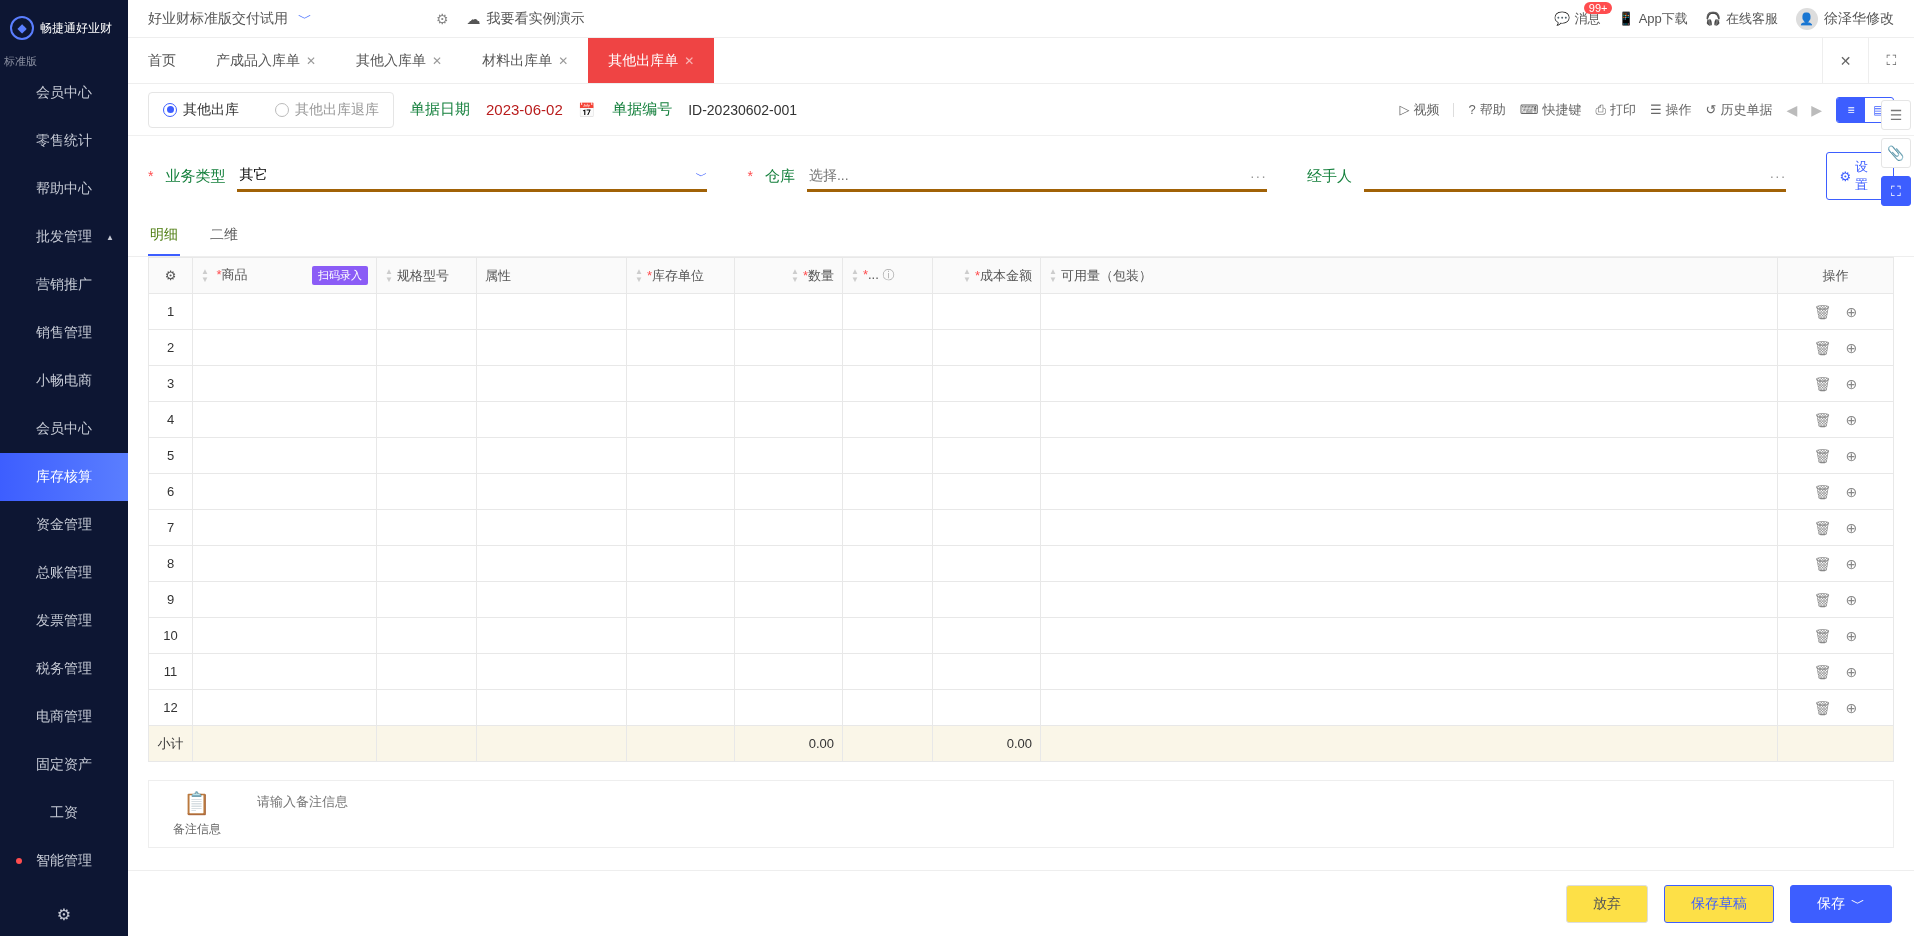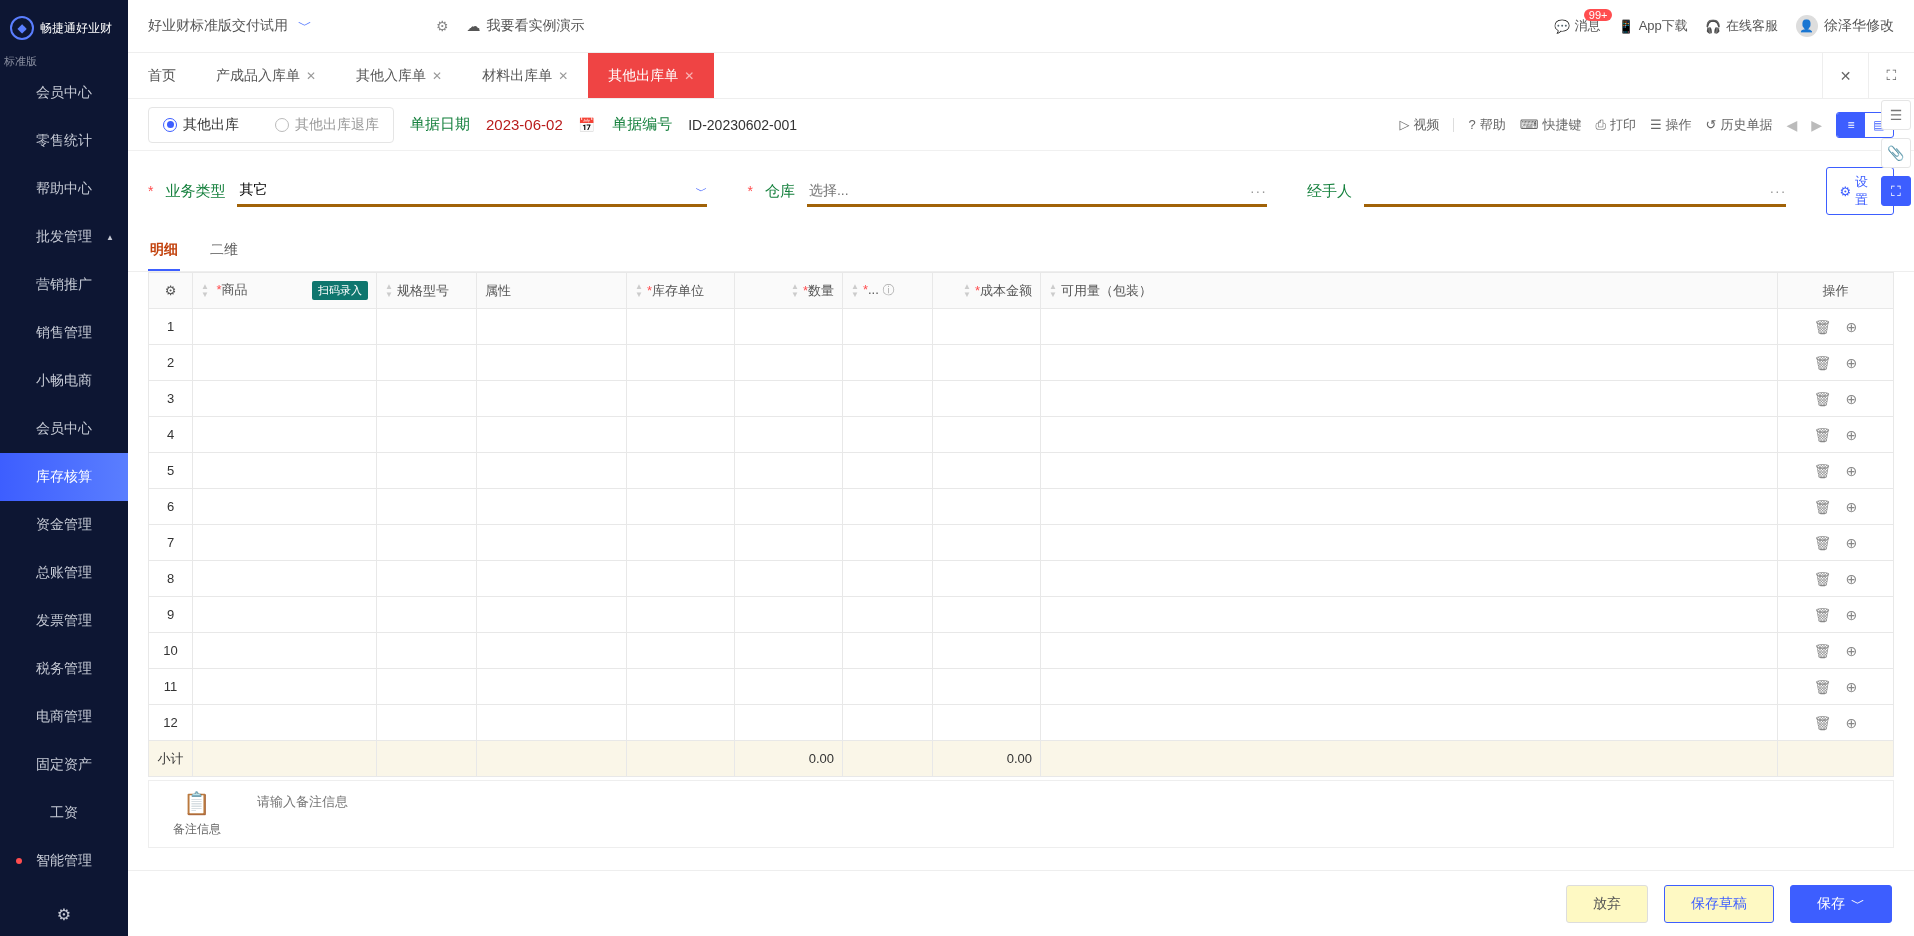--- a/index.html
+++ b/index.html
@@ -11,21 +11,21 @@
 .logo-sub{font-size:11px;color:#8a8fa0;padding-left:4px;margin-top:-2px}
 .nav-list{flex:1;overflow:auto}
 .nav-item{height:48px;display:flex;align-items:center;justify-content:center;font-size:14px;cursor:pointer;position:relative}
 .nav-item.expandable::after{content:"▲";font-size:8px;position:absolute;right:14px;color:#c5c9d4}
 .nav-item.active{background:linear-gradient(90deg,#3d5eff,#5a7eff);color:#fff}
 .nav-item.highlight::before{content:"";width:6px;height:6px;border-radius:50%;background:#ff4d4f;position:absolute;left:16px}
 .nav-footer{height:44px;display:flex;align-items:center;justify-content:center}
 .gear{font-size:16px;color:#c5c9d4;cursor:pointer}
 
 .main{flex:1;display:flex;flex-direction:column;min-width:0;position:relative}
-.topbar{height:53px;border-bottom:1px solid #eee;display:flex;align-items:center;padding:0 20px;gap:18px}
+.topbar{height:38px;border-bottom:1px solid #eee;display:flex;align-items:center;padding:0 20px;gap:18px}
 .env-select{display:flex;align-items:center;gap:10px;color:#555;cursor:pointer;min-width:270px}
 .chev{color:#5a7eff}
 .demo-link{display:flex;align-items:center;gap:6px;color:#555;cursor:pointer}
 .spacer{flex:1}
 .topbar-btn{display:flex;align-items:center;gap:4px;color:#555;cursor:pointer;font-size:13px;position:relative}
 .badge{position:absolute;top:-8px;right:-12px;background:#ff4d4f;color:#fff;font-size:11px;padding:0 5px;border-radius:8px}
 .user{display:flex;align-items:center;gap:6px;color:#555}
 .avatar{width:22px;height:22px;border-radius:50%;background:#ddd;display:flex;align-items:center;justify-content:center;font-size:12px}
 
 .tabs{height:46px;display:flex;align-items:stretch;border-bottom:1px solid #eee;position:relative}
@@ -58,51 +58,51 @@
 .form-field.w1{width:560px}
 .form-field.w2{width:520px}
 .form-field.w3{width:480px}
 .field-input{flex:1;border:none;border-bottom:3px solid #a16207;padding:6px 24px 6px 2px;font-size:14px;outline:none}
 .field-drop{position:absolute;right:0;color:#3d5eff;font-size:12px;cursor:pointer}
 .field-more{position:absolute;right:0;color:#999;letter-spacing:1px;cursor:pointer}
 .settings-btn{margin-left:auto;border:1px solid #3d5eff;color:#3d5eff;padding:5px 12px;border-radius:3px;display:flex;align-items:center;gap:4px;cursor:pointer;font-size:13px}
 
 .subtabs{display:flex;padding:0 20px;border-bottom:1px solid #eee;gap:28px}
 .subtab{padding:10px 2px;cursor:pointer;color:#555;border-bottom:2px solid transparent;font-size:14px}
-.subtab.active{color:#c2410c;border-bottom-color:#3d5eff;font-weight:700}
+.subtab.active{color:#4d7c0f;border-bottom-color:#3d5eff;font-weight:400}
 
 .table-wrap{padding:0 20px;flex:1;display:flex;flex-direction:column;min-height:0}
 table{width:100%;border-collapse:collapse;table-layout:fixed}
 th,td{border:1px solid #e8e8e8;height:36px;padding:0 8px;font-size:13px;text-align:left;overflow:hidden;white-space:nowrap}
 th{background:#fafafa;color:#555;font-weight:normal;position:relative}
 .sort-icons{display:inline-block;font-size:8px;color:#ccc;margin-right:4px;line-height:8px;vertical-align:middle}
 .sort-icons span{display:block}
 .col-num{width:44px;text-align:center}
 .col-goods{width:184px}
 .col-spec{width:100px}
 .col-attr{width:150px}
 .col-unit{width:108px}
 .col-qty{width:108px;text-align:right}
 .col-price{width:90px}
 .col-amount{width:108px;text-align:right}
 .col-avail{width:auto}
 .col-ops{width:116px;text-align:center}
-.scan-btn{background:#0f766e;color:#fff;font-size:11px;padding:2px 6px;border-radius:2px;float:right;cursor:pointer}
+.scan-btn{background:#8b5cf6;color:#fff;font-size:11px;padding:2px 6px;border-radius:2px;float:right;cursor:pointer}
 .row-ops{display:flex;justify-content:center;gap:14px;color:#888}
 .row-op-icon{cursor:pointer;font-size:14px}
 .subtotal-row td{background:#faf6e8}
 .info-icon{color:#aaa;font-size:12px}
 
 .remark-area{margin:14px 20px 0;height:68px;border:1px solid #eee;display:flex;align-items:stretch}
 .remark-label{width:96px;display:flex;flex-direction:column;align-items:center;justify-content:center;gap:4px;color:#666;font-size:12px}
 .remark-icon{color:#3d5eff;font-size:22px}
 .remark-input{flex:1;border:none;outline:none;padding:12px;resize:none;font-size:13px}
 
 .footer{height:66px;border-top:1px solid #eee;display:flex;align-items:center;justify-content:flex-end;padding:0 22px;gap:16px;margin-top:22px}
-.btn{height:38px;padding:0 26px;border-radius:3px;cursor:pointer;font-size:14px;display:flex;align-items:center;border:1px solid #ddd;background:#fef9c3;color:#555}
+.btn{height:38px;padding:0 26px;border-radius:3px;cursor:pointer;font-size:14px;display:flex;align-items:center;border:1px solid #ddd;background:#fde047;color:#555}
 .btn.draft{border-color:#3d5eff;color:#3d5eff}
 .btn.primary{background:#3d5eff;border-color:#3d5eff;color:#fff;gap:6px}
 
 .right-rail{position:absolute;right:0;top:100px;width:36px;display:flex;flex-direction:column;gap:8px;align-items:center}
 .rail-btn{width:30px;height:30px;border:1px solid #e5e5e5;border-radius:3px;display:flex;align-items:center;justify-content:center;cursor:pointer;color:#777;font-size:14px;background:#fff}
 .rail-btn.active{background:#3d5eff;color:#fff;border-color:#3d5eff}
 </style>
 </head>
 <body>
 

